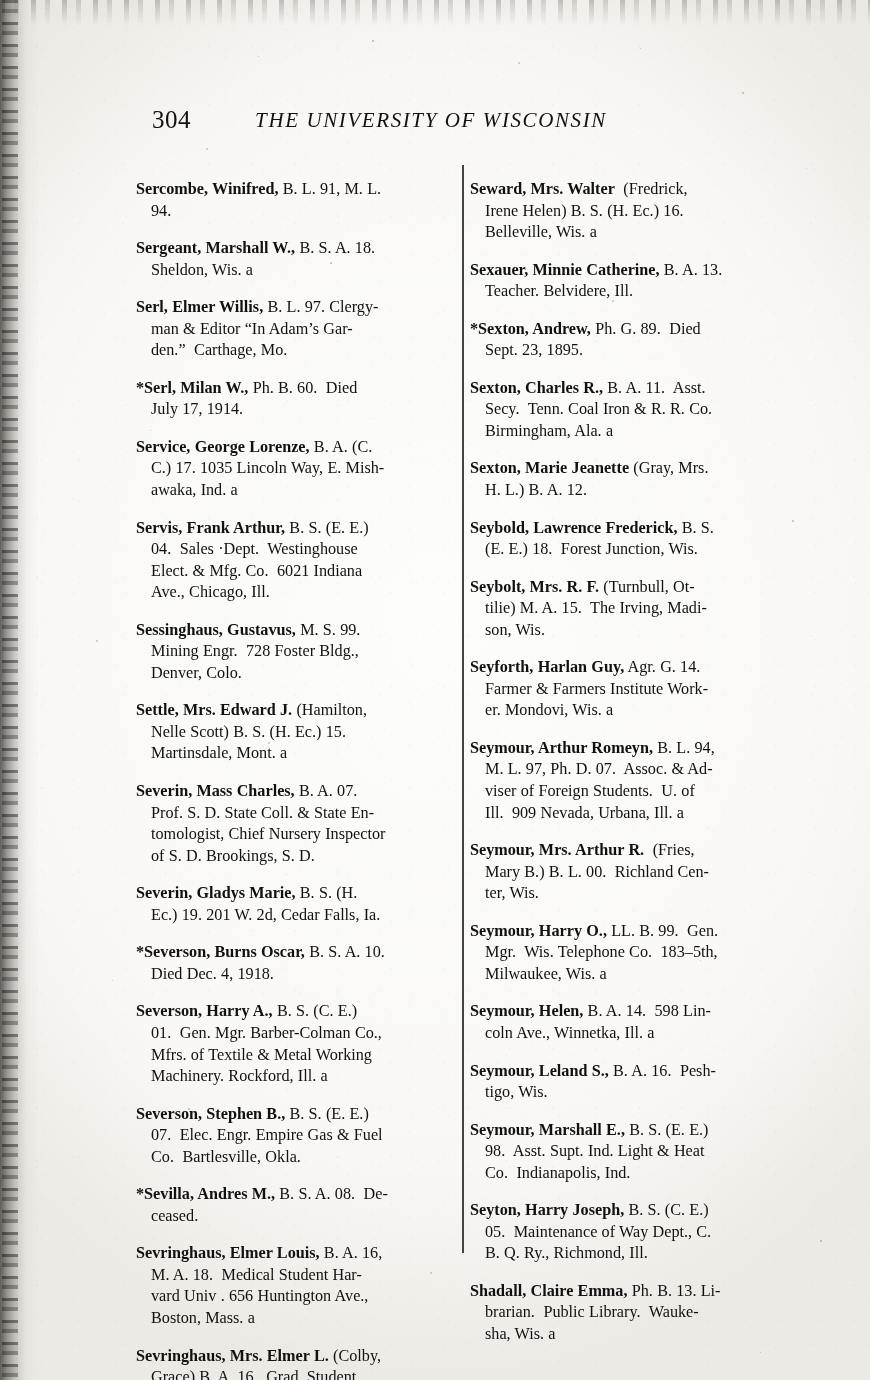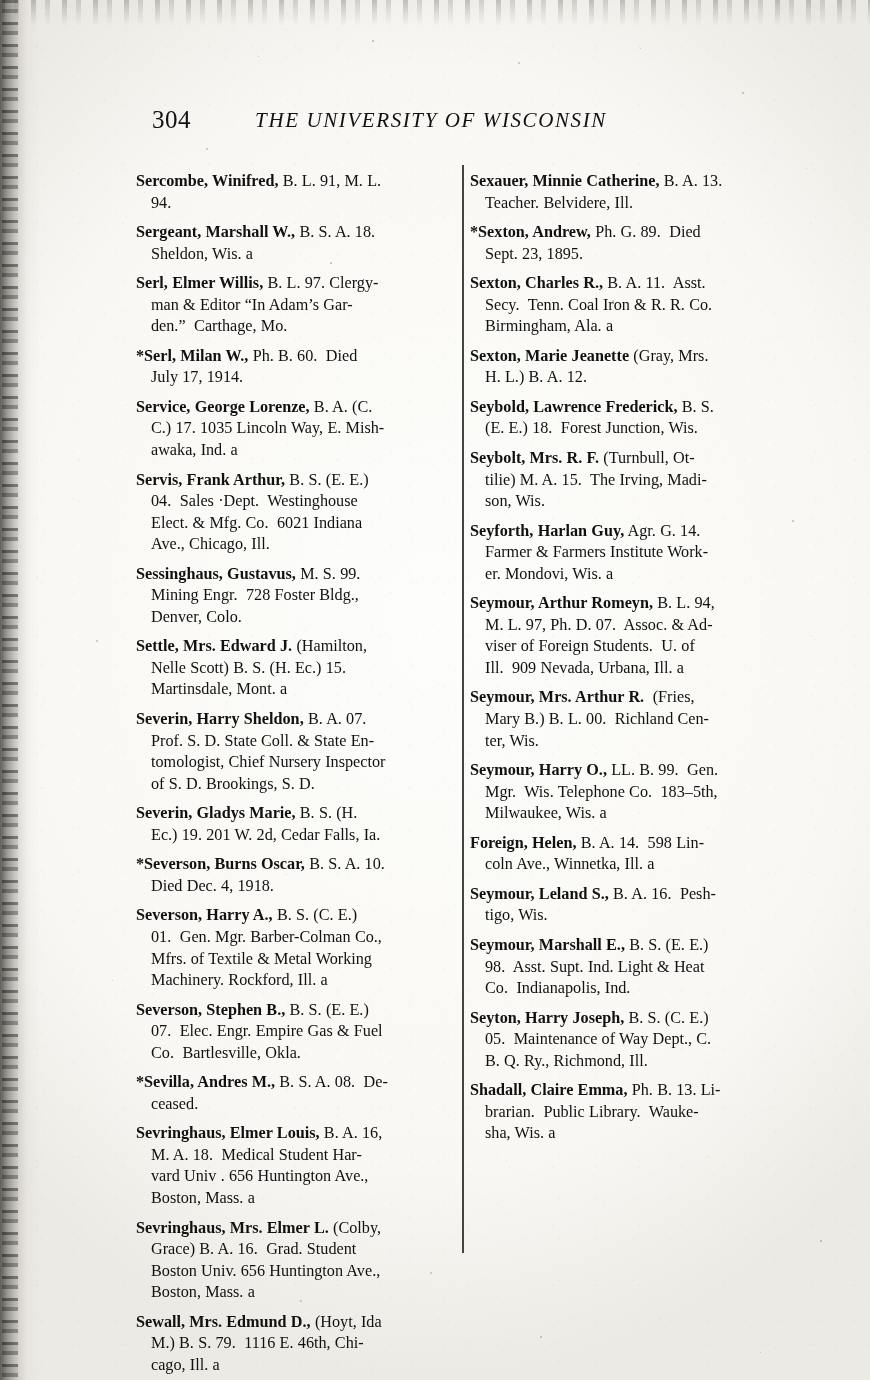--- a/index.html
+++ b/index.html
@@ -136,21 +136,21 @@
     position: absolute;
     left: 462px;
     top: 2px;
     width: 2px;
     height: 1088px;
     background: #2a2a2a;
     opacity: 0.88;
   }
 
   .entry {
-    margin: 8px 0 0 0;
+    margin: 16px 0 0 0;
     padding: 0;
     text-indent: -15px;
     padding-left: 15px;
     white-space: pre-wrap;
     word-spacing: 0.2px;
   }
 
   .entry .nm {
     font-weight: bold;
   }
@@ -204,21 +204,21 @@
         <div class="entry"><span class="nm">Servis, Frank Arthur,</span><span class="rs"> B. S. (E. E.)
 04.  Sales ·Dept.  Westinghouse
 Elect. &amp; Mfg. Co.  6021 Indiana
 Ave., Chicago, Ill.</span></div>
         <div class="entry"><span class="nm">Sessinghaus, Gustavus,</span><span class="rs"> M. S. 99.
 Mining Engr.  728 Foster Bldg.,
 Denver, Colo.</span></div>
         <div class="entry"><span class="nm">Settle, Mrs. Edward J.</span><span class="rs"> (Hamilton,
 Nelle Scott) B. S. (H. Ec.) 15.
 Martinsdale, Mont. a</span></div>
-        <div class="entry"><span class="nm">Severin, Harry Sheldon,</span><span class="rs"> B. A. 07.
+        <div class="entry"><span class="nm">Severin, Mass Charles,</span><span class="rs"> B. A. 07.
 Prof. S. D. State Coll. &amp; State En-
 tomologist, Chief Nursery Inspector
 of S. D. Brookings, S. D.</span></div>
         <div class="entry"><span class="nm">Severin, Gladys Marie,</span><span class="rs"> B. S. (H.
 Ec.) 19. 201 W. 2d, Cedar Falls, Ia.</span></div>
         <div class="entry"><span class="nm">*Severson, Burns Oscar,</span><span class="rs"> B. S. A. 10.
 Died Dec. 4, 1918.</span></div>
         <div class="entry"><span class="nm">Severson, Harry A.,</span><span class="rs"> B. S. (C. E.)
 01.  Gen. Mgr. Barber-Colman Co.,
 Mfrs. of Textile &amp; Metal Working
@@ -237,20 +237,23 @@
 Boston Univ. 656 Huntington Ave.,
 Boston, Mass. a</span></div>
         <div class="entry"><span class="nm">Sewall, Mrs. Edmund D.,</span><span class="rs"> (Hoyt, Ida
 M.) B. S. 79.  1116 E. 46th, Chi-
 cago, Ill. a</span></div>
         <div class="entry"><span class="nm">Sewall, Fred Alexander,</span><span class="rs"> B. S. (M.
 E.) 14.  Foreman.  931 Grand Ave.,
 Racine, Wis. a</span></div>
       </div>
     <div class="column" id="col-right">
+        <div class="entry"><span class="nm">Seward, Mrs. Walter</span><span class="rs">  (Fredrick,
+Irene Helen) B. S. (H. Ec.) 16.
+Belleville, Wis. a</span></div>
         <div class="entry"><span class="nm">Sexauer, Minnie Catherine,</span><span class="rs"> B. A. 13.
 Teacher. Belvidere, Ill.</span></div>
         <div class="entry"><span class="nm">*Sexton, Andrew,</span><span class="rs"> Ph. G. 89.  Died
 Sept. 23, 1895.</span></div>
         <div class="entry"><span class="nm">Sexton, Charles R.,</span><span class="rs"> B. A. 11.  Asst.
 Secy.  Tenn. Coal Iron &amp; R. R. Co.
 Birmingham, Ala. a</span></div>
         <div class="entry"><span class="nm">Sexton, Marie Jeanette</span><span class="rs"> (Gray, Mrs.
 H. L.) B. A. 12.</span></div>
         <div class="entry"><span class="nm">Seybold, Lawrence Frederick,</span><span class="rs"> B. S.
@@ -264,21 +267,21 @@
         <div class="entry"><span class="nm">Seymour, Arthur Romeyn,</span><span class="rs"> B. L. 94,
 M. L. 97, Ph. D. 07.  Assoc. &amp; Ad-
 viser of Foreign Students.  U. of
 Ill.  909 Nevada, Urbana, Ill. a</span></div>
         <div class="entry"><span class="nm">Seymour, Mrs. Arthur R.</span><span class="rs">  (Fries,
 Mary B.) B. L. 00.  Richland Cen-
 ter, Wis.</span></div>
         <div class="entry"><span class="nm">Seymour, Harry O.,</span><span class="rs"> LL. B. 99.  Gen.
 Mgr.  Wis. Telephone Co.  183–5th,
 Milwaukee, Wis. a</span></div>
-        <div class="entry"><span class="nm">Foreign, Helen,</span><span class="rs"> B. A. 14.  598 Lin-
+        <div class="entry"><span class="nm">Seymour, Helen,</span><span class="rs"> B. A. 14.  598 Lin-
 coln Ave., Winnetka, Ill. a</span></div>
         <div class="entry"><span class="nm">Seymour, Leland S.,</span><span class="rs"> B. A. 16.  Pesh-
 tigo, Wis.</span></div>
         <div class="entry"><span class="nm">Seymour, Marshall E.,</span><span class="rs"> B. S. (E. E.)
 98.  Asst. Supt. Ind. Light &amp; Heat
 Co.  Indianapolis, Ind.</span></div>
         <div class="entry"><span class="nm">Seyton, Harry Joseph,</span><span class="rs"> B. S. (C. E.)
 05.  Maintenance of Way Dept., C.
 B. Q. Ry., Richmond, Ill.</span></div>
         <div class="entry"><span class="nm">Shadall, Claire Emma,</span><span class="rs"> Ph. B. 13. Li-

